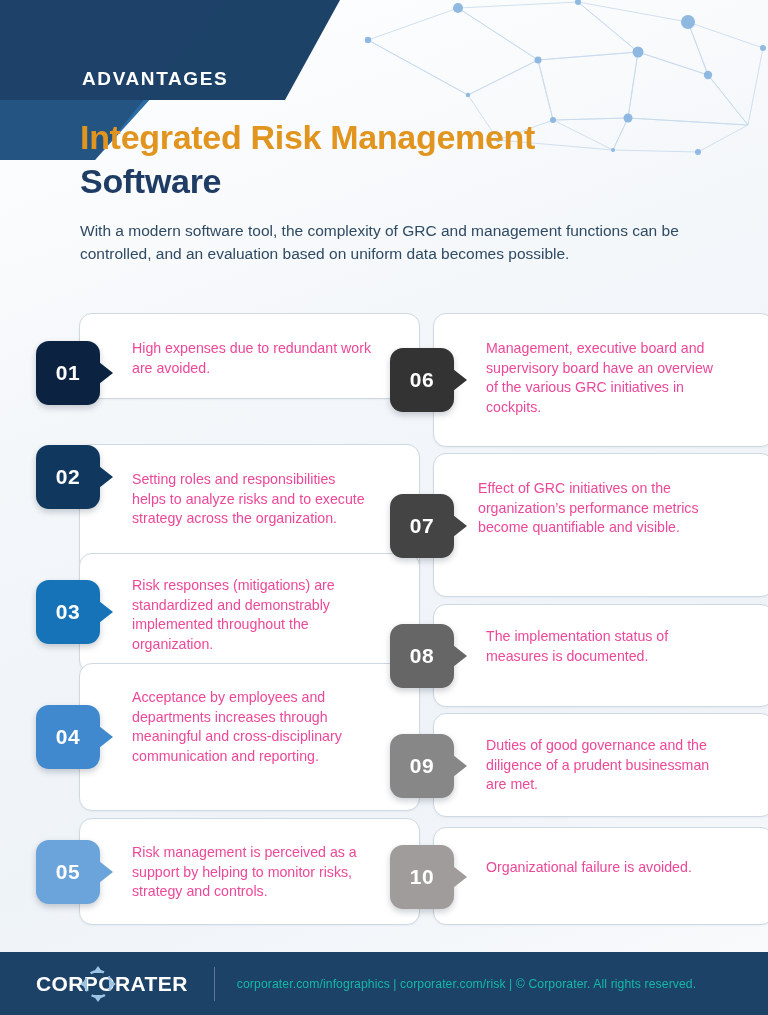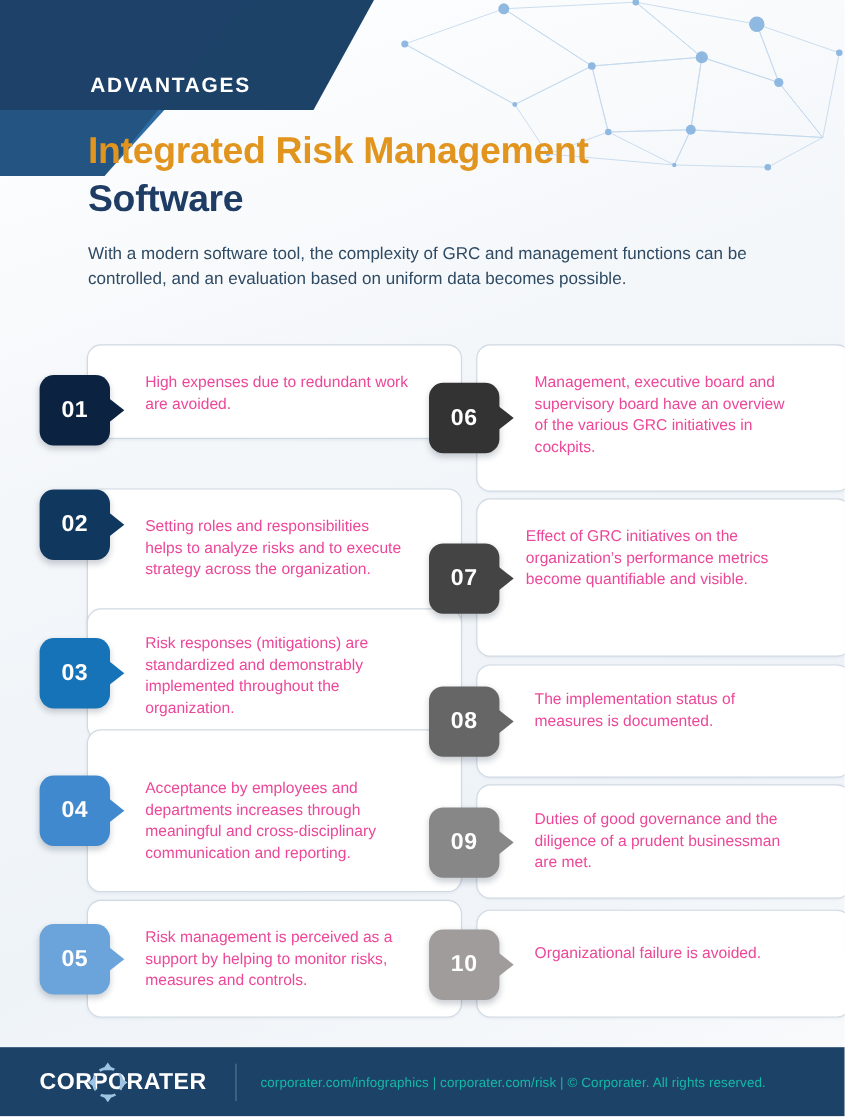--- a/index.html
+++ b/index.html
@@ -178,27 +178,27 @@
       <div class="badge" style="left: 0px; top: 445px; background: rgb(16, 56, 95); color: rgb(16, 56, 95);">
         <span style="color: rgb(255, 255, 255);">02</span>
       </div>
       <div class="card" style="left: 43px; top: 553px; width: 341px; height: 120px;">
         <div class="card-text" style="left: 52px; top: 22px; width: 248px;">Risk responses (mitigations) are standardized and demonstrably implemented throughout the organization.</div>
       </div>
       <div class="badge" style="left: 0px; top: 580px; background: rgb(22, 115, 184); color: rgb(22, 115, 184);">
         <span style="color: rgb(255, 255, 255);">03</span>
       </div>
       <div class="card" style="left: 43px; top: 663px; width: 341px; height: 148px;">
-        <div class="card-text" style="left: 52px; top: 24px; width: 245px; margin-top: 20px;">Acceptance by employees and departments increases through meaningful and cross-disciplinary communication and reporting.</div>
+        <div class="card-text" style="left: 52px; top: 24px; width: 245px;">Acceptance by employees and departments increases through meaningful and cross-disciplinary communication and reporting.</div>
       </div>
       <div class="badge" style="left: 0px; top: 705px; background: rgb(65, 137, 206); color: rgb(65, 137, 206);">
         <span style="color: rgb(255, 255, 255);">04</span>
       </div>
       <div class="card" style="left: 43px; top: 818px; width: 341px; height: 107px;">
-        <div class="card-text" style="left: 52px; top: 24px; width: 245px;">Risk management is perceived as a support by helping to monitor risks, measures and controls.</div>
+        <div class="card-text" style="left: 52px; top: 24px; width: 245px;">Risk management is perceived as a support by helping to monitor risks, strategy and controls.</div>
       </div>
       <div class="badge" style="left: 0px; top: 840px; background: rgb(107, 164, 218); color: rgb(107, 164, 218);">
         <span style="color: rgb(255, 255, 255);">05</span>
       </div>
     </div>
   <div class="column" id="col-right">
       <div class="card" style="left: 43px; top: 313px; width: 341px; height: 134px;">
         <div class="card-text" style="left: 52px; top: 25px; width: 232px;">Management, executive board and supervisory board have an overview of the various GRC initiatives in cockpits.</div>
       </div>
       <div class="badge" style="left: 0px; top: 348px; background: rgb(51, 51, 51); color: rgb(51, 51, 51);">

